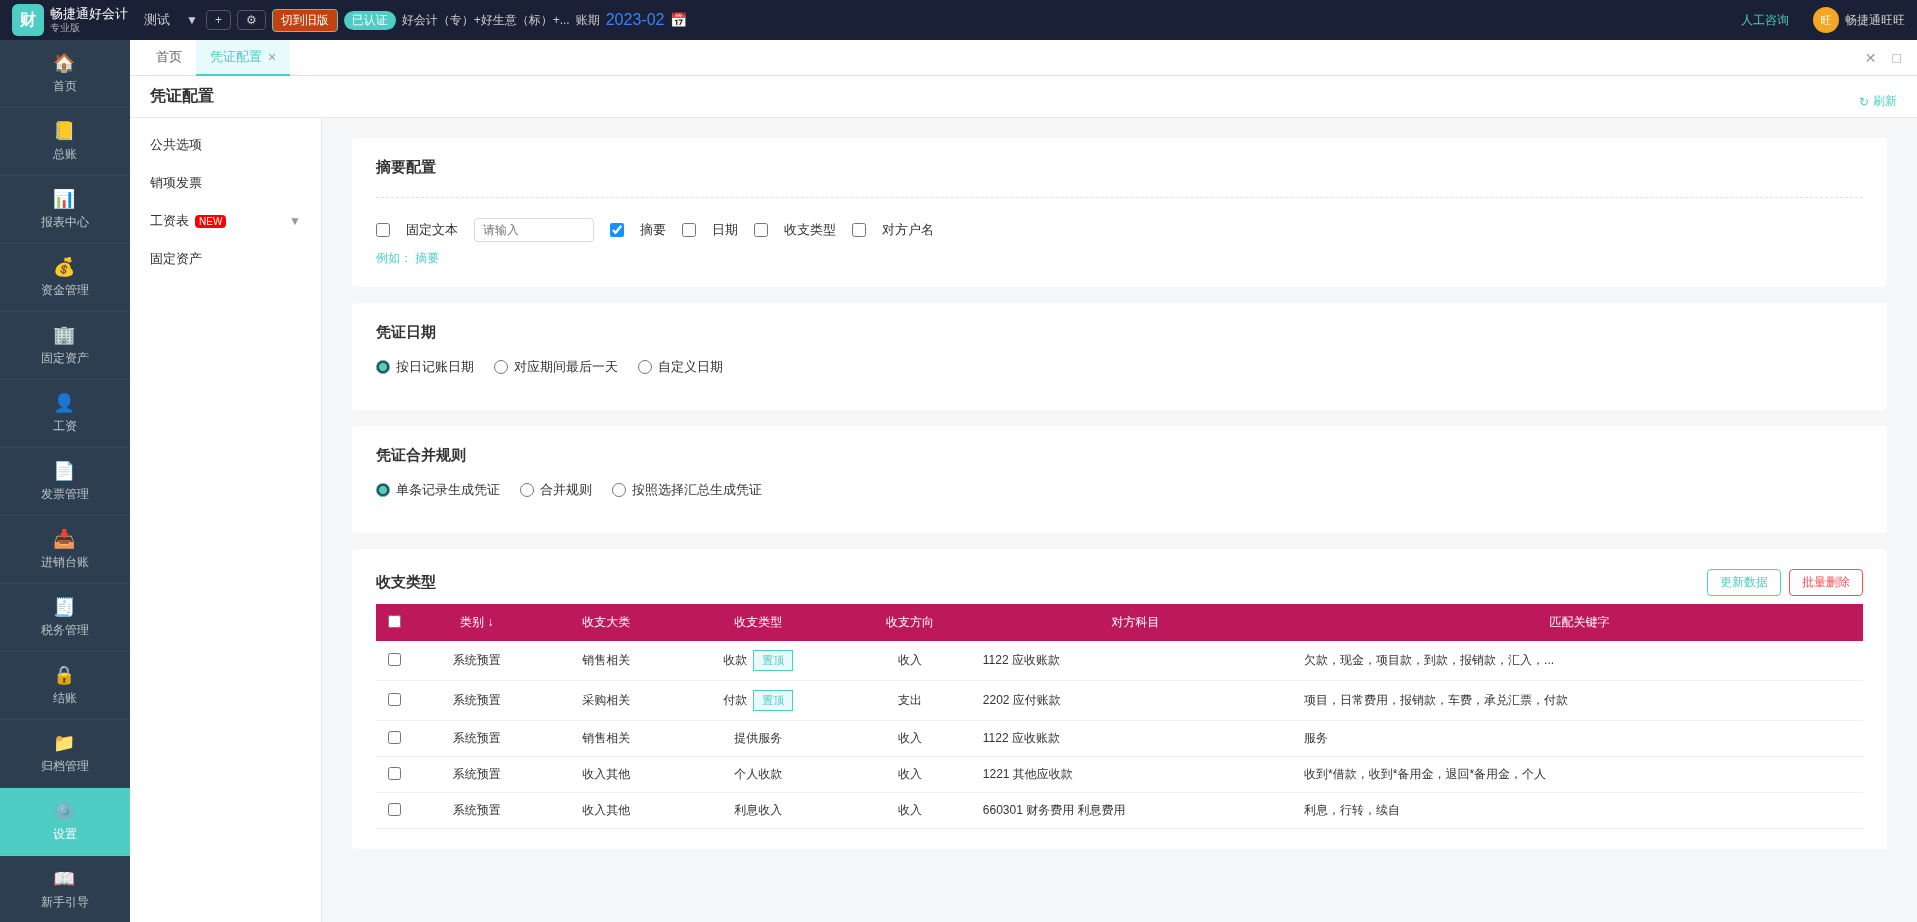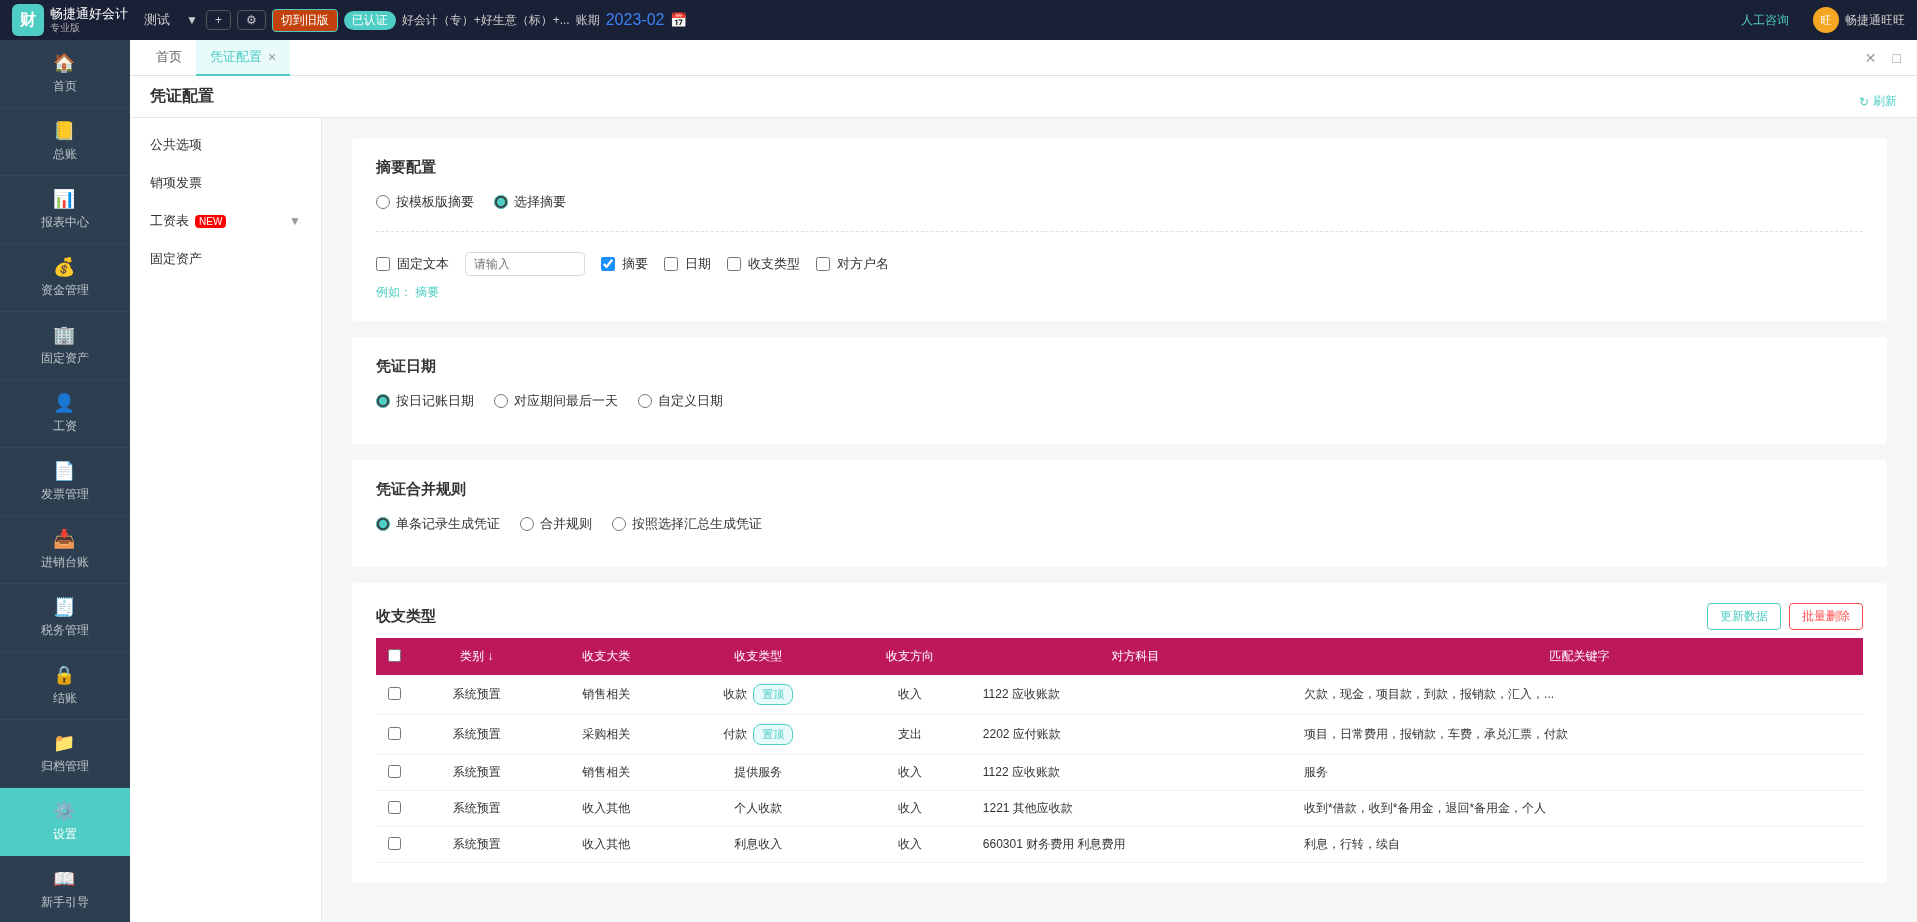--- a/index.html
+++ b/index.html
@@ -68,21 +68,21 @@
     .section-title { font-size: 15px; font-weight: bold; color: #333; margin-bottom: 16px; font-family: Liberation Mono, monospace; }
     .section-divider { border: none; border-top: 1px dashed #e0e0e0; margin: 20px 0; }
 
     
     .radio-group { display: flex; align-items: center; gap: 20px; margin-bottom: 14px; }
     .radio-item { display: flex; align-items: center; gap: 6px; cursor: pointer; font-size: 13px; }
     .radio-input { accent-color: #4ecdc4; width: 14px; height: 14px; }
 
     
     .checkbox-row { display: flex; align-items: center; gap: 16px; flex-wrap: wrap; }
-    .checkbox-item { display: flex; align-items: center; gap: 7px; cursor: pointer; font-size: 13px; }
+    .checkbox-item { display: flex; align-items: center; gap: 16px; cursor: pointer; font-size: 13px; }
     .checkbox-input { accent-color: #4ecdc4; width: 14px; height: 14px; }
     .checkbox-input-blue { accent-color: #1890ff; }
 
     
     .text-input { border: 1px solid #d9d9d9; border-radius: 4px; padding: 4px 8px; font-size: 12px; color: #999; width: 120px; }
 
     
     .example-hint { color: #4ecdc4; font-size: 12px; margin-top: 8px; }
 
     
@@ -93,21 +93,21 @@
     .table-action-btn { border: 1px solid #4ecdc4; color: #4ecdc4; background: white; border-radius: 4px; padding: 4px 12px; font-size: 12px; cursor: pointer; }
     .table-action-btn.danger { border-color: #ff4d4f; color: #ff4d4f; }
 
     
     .data-table { width: 100%; border-collapse: collapse; font-size: 12px; }
     .data-table thead tr { background: #be185d; color: white; }
     .data-table thead th { padding: 10px 8px; text-align: center; font-weight: normal; }
     .data-table tbody tr { background: white; border-bottom: 1px solid #f0f0f0; }
     .data-table tbody td { padding: 9px 8px; text-align: center; color: #333; }
     .data-table tbody td:last-child { text-align: left; }
-    .reset-btn { background: #e8fafa; color: #4ecdc4; border: 1px solid #4ecdc4; border-radius: 8px; padding: 2px 8px; font-size: 11px; cursor: pointer; }
+    .reset-btn { background: #e8fafa; color: #4ecdc4; border: 1px solid #4ecdc4; border-radius: 0; padding: 2px 8px; font-size: 11px; cursor: pointer; }
     .th-checkbox { width: 36px; }
   </style>
 </head>
 <body>
 
 <div class="top-bar">
   <div class="top-bar-logo">
     <div class="logo-icon">财</div>
     <div class="logo-text">
       <div>畅捷通好会计</div>
@@ -235,30 +235,20 @@
           </div>
           <div class="config-nav-item">
             <span>固定资产</span>
           </div>
         </div>
 
         <div class="config-content">
 
           <div class="section">
             <div class="section-title">摘要配置</div>
-            <div class="radio-group">
-              <label class="radio-item">
-                <input type="radio" class="radio-input" name="summary_type" style="">
-                <span>按模板版摘要</span>
-              </label>
-              <label class="radio-item">
-                <input type="radio" class="radio-input" name="summary_type" checked="" style="">
-                <span>选择摘要</span>
-              </label>
-            </div>
             <hr class="section-divider">
             <div class="checkbox-row">
               <label class="checkbox-item">
                 <input type="checkbox" class="checkbox-input" style="">
                 <span>固定文本</span>
               </label>
               <input type="text" class="text-input" placeholder="请输入" style="">
               <label class="checkbox-item">
                 <input type="checkbox" class="checkbox-input checkbox-input-blue" checked="" style="">
                 <span>摘要</span>

